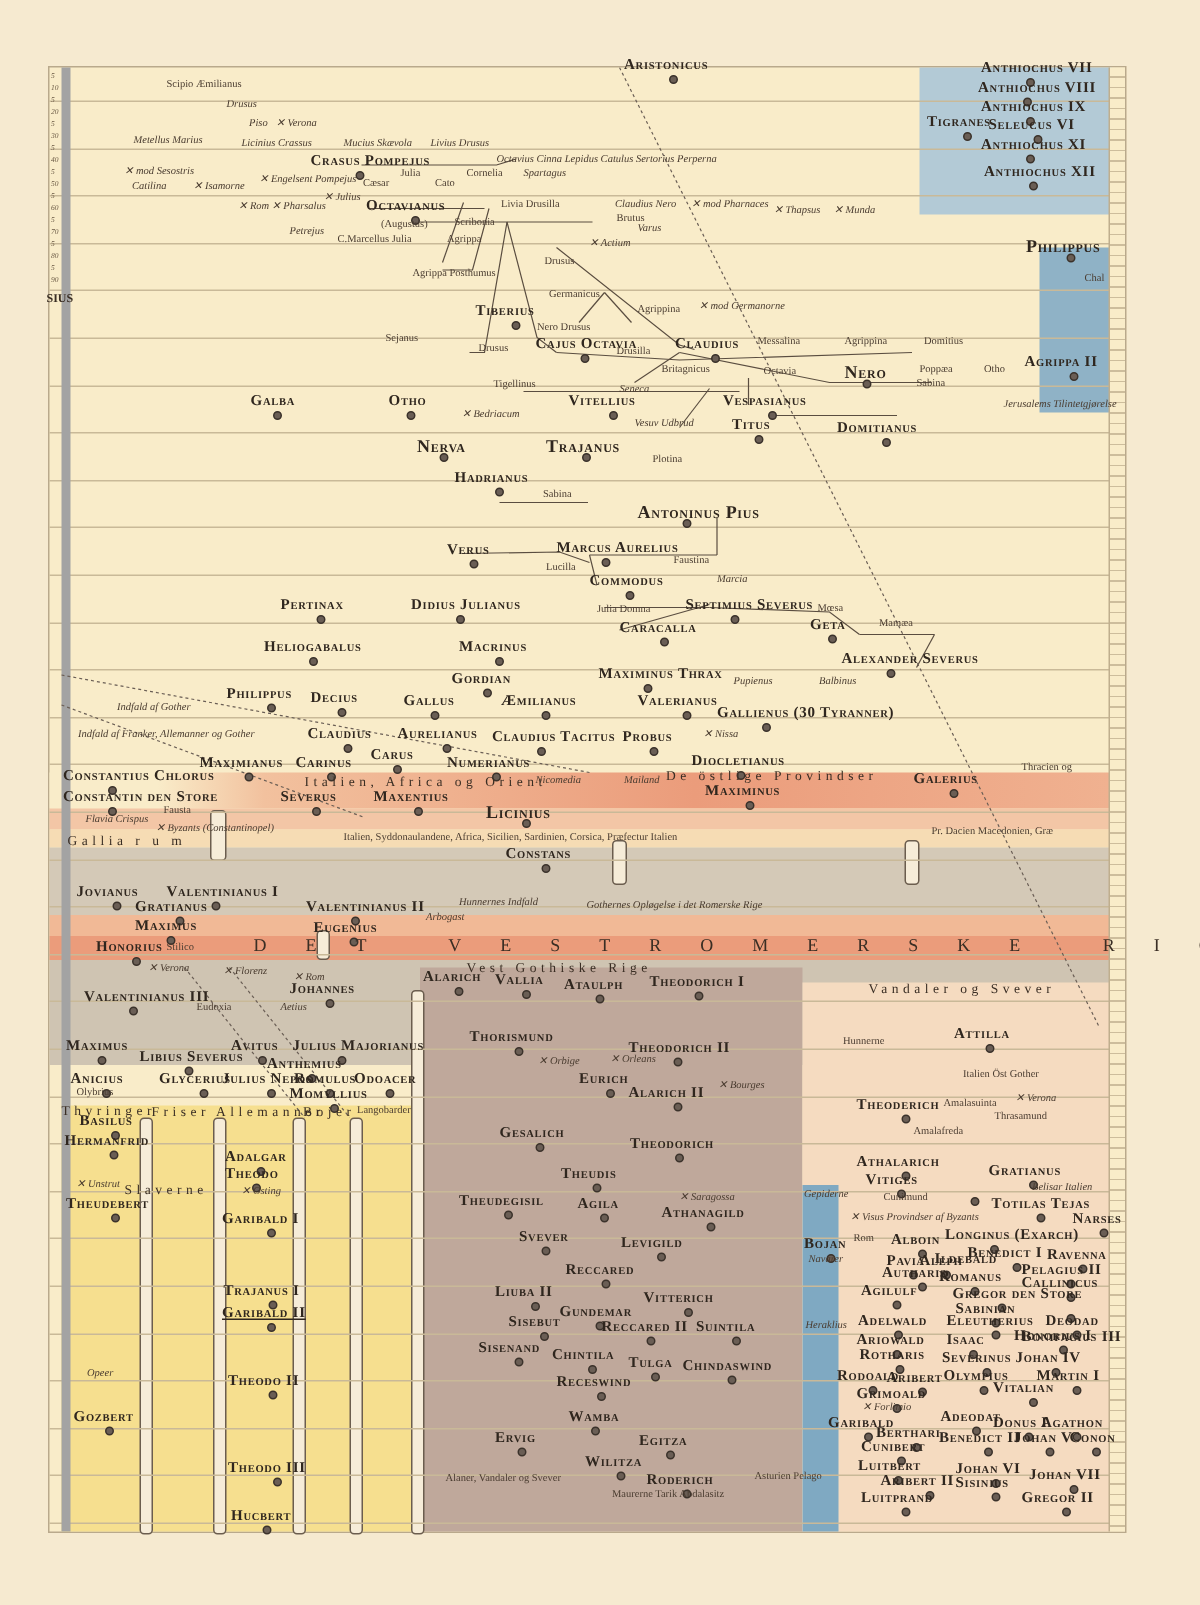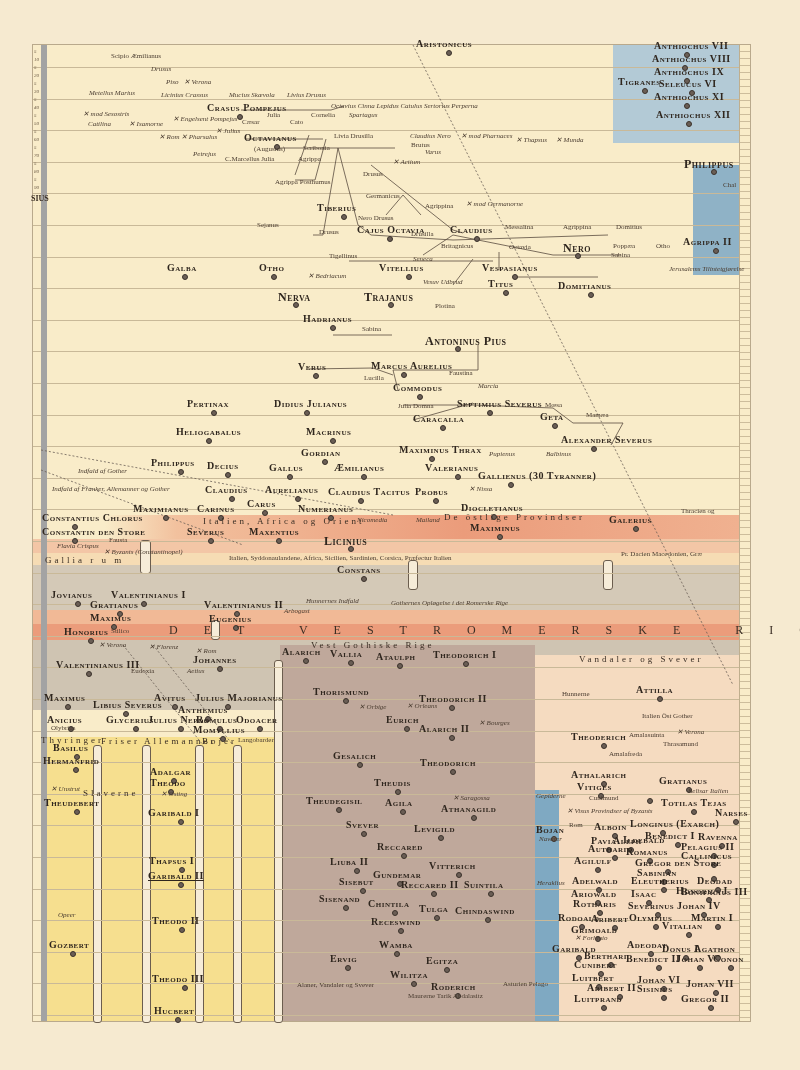--- a/index.html
+++ b/index.html
@@ -481,21 +481,21 @@
       <span class="dot" style="left: 138px; top: 733px;"></span>
       <span class="lbl name" style="left: 117px; top: 733px;">Theodo</span>
       <span class="dot" style="left: 135px; top: 744px;"></span>
       <span class="lbl it" style="left: 18px; top: 741px;">✕ Unstrut</span>
       <span class="lbl realm" style="left: 50px; top: 744px;">Slaverne</span>
       <span class="lbl it" style="left: 128px; top: 746px;">✕ Osting</span>
       <span class="lbl name" style="left: 11px; top: 753px;">Theudebert</span>
       <span class="dot" style="left: 41px; top: 764px;"></span>
       <span class="lbl name" style="left: 115px; top: 763px;">Garibald I</span>
       <span class="dot" style="left: 145px; top: 774px;"></span>
-      <span class="lbl name" style="left: 116px; top: 811px;">Thapsus I</span>
+      <span class="lbl name" style="left: 116px; top: 811px;">Trajanus I</span>
       <span class="dot" style="left: 146px; top: 822px;"></span>
       <span class="lbl name" style="left: 115px; top: 826px; text-decoration: underline;">Garibald II</span>
       <span class="dot" style="left: 145px; top: 837px;"></span>
       <span class="lbl it" style="left: 25px; top: 867px;">Opeer</span>
       <span class="lbl name" style="left: 119px; top: 871px;">Theodo II</span>
       <span class="dot" style="left: 146px; top: 882px;"></span>
       <span class="lbl name" style="left: 16px; top: 895px;">Gozbert</span>
       <span class="dot" style="left: 37px; top: 906px;"></span>
       <span class="lbl name" style="left: 119px; top: 929px;">Theodo III</span>
       <span class="dot" style="left: 149px; top: 940px;"></span>

